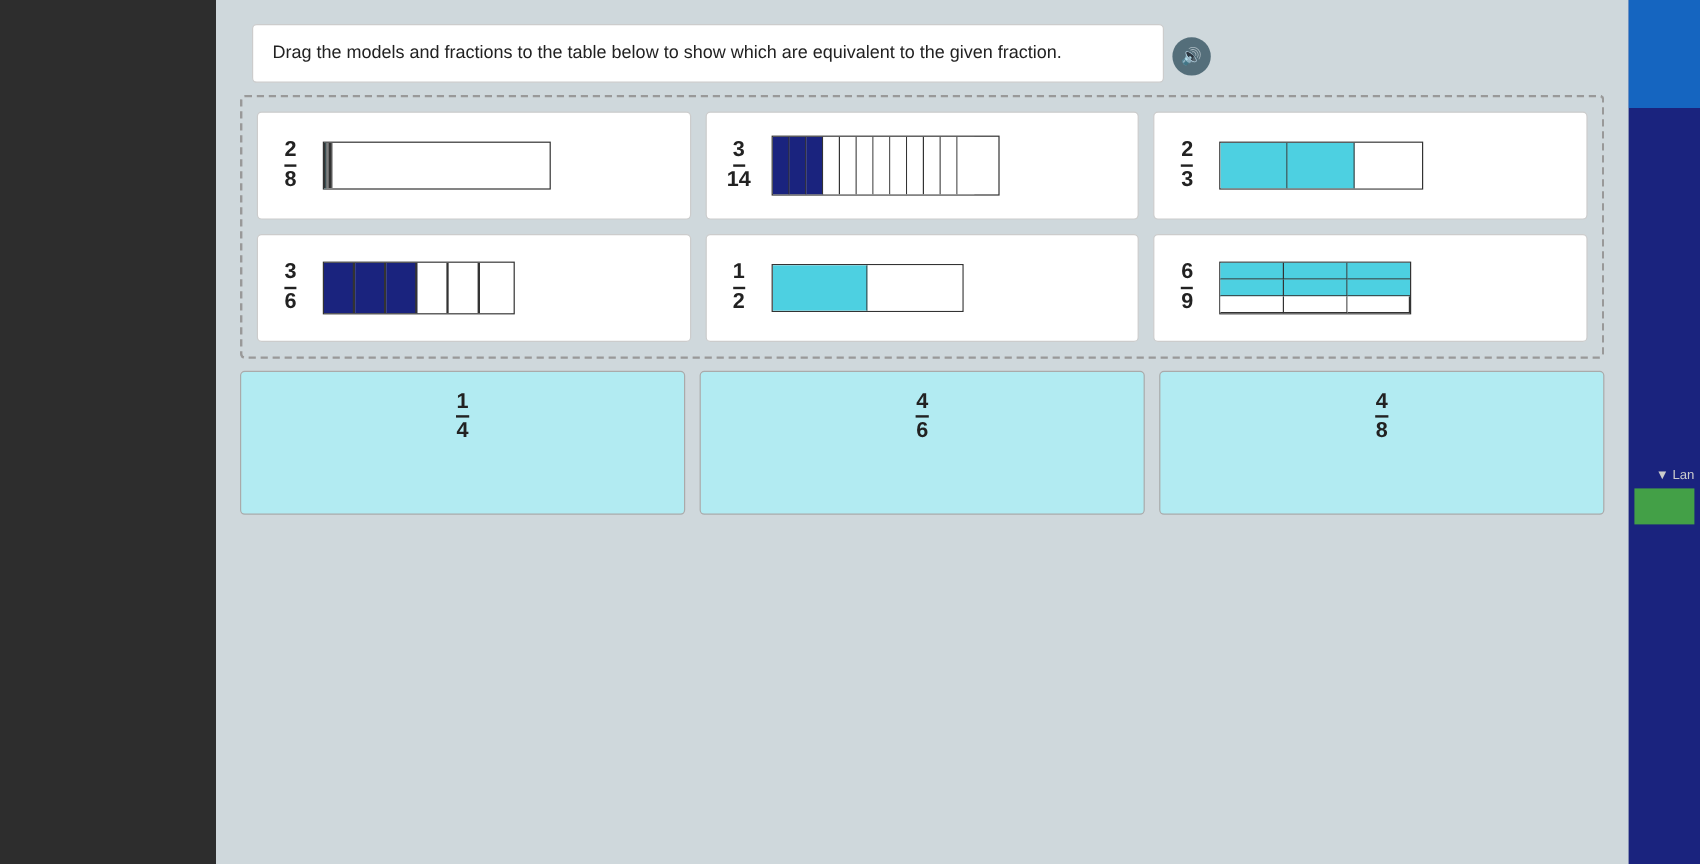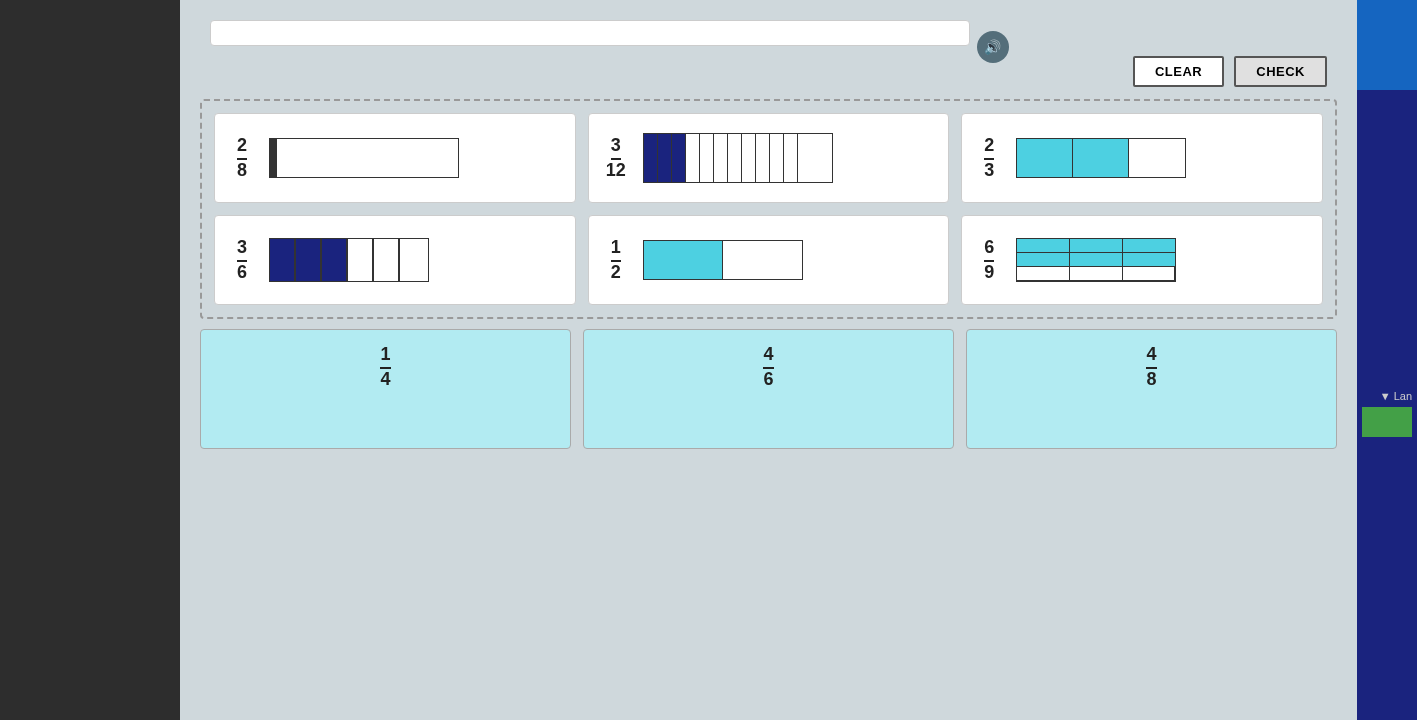--- a/index.html
+++ b/index.html
@@ -318,30 +318,27 @@
   <div class="right-panel-lang">
     <div style="color:#ccc;font-size:11px;">▼ Lan</div>
     <div class="right-panel-lang-btn"></div>
   </div>
 </div>
 
 <div class="main-content">
 
   <div style="position:relative; margin: 10px 0 6px 0; max-width: 780px;">
     <div class="instruction-box">
+      <span>Drag the models and fractions to the table below to show which are equivalent to the given fraction.</span>
       <div class="audio-btn">
         <span>🔊</span>
       </div>
     </div>
   </div>
 
-  <div class="action-buttons">
-    <button class="btn-clear">CLEAR</button>
-    <button class="btn-check">CHECK</button>
-  </div>
 
   <div class="dashed-container">
     <div class="grid-6">
 
       <div class="fraction-card">
         <div class="fraction-label">
           <span class="numerator">2</span>
           <span class="denominator">8</span>
         </div>
         <div class="bar-model bar-2-8">
@@ -352,21 +349,21 @@
           <div class="bar-cell empty"></div>
           <div class="bar-cell empty"></div>
           <div class="bar-cell empty"></div>
           <div class="bar-cell empty"></div>
         </div>
       </div>
 
       <div class="fraction-card">
         <div class="fraction-label">
           <span class="numerator">3</span>
-          <span class="denominator">12</span>
+          <span class="denominator">14</span>
         </div>
         <div class="bar-model-vertical" style="width:190px;">
           <div class="bar-cell-v filled"></div>
           <div class="bar-cell-v filled"></div>
           <div class="bar-cell-v filled"></div>
           <div class="bar-cell-v empty"></div>
           <div class="bar-cell-v empty"></div>
           <div class="bar-cell-v empty"></div>
           <div class="bar-cell-v empty"></div>
           <div class="bar-cell-v empty"></div>

